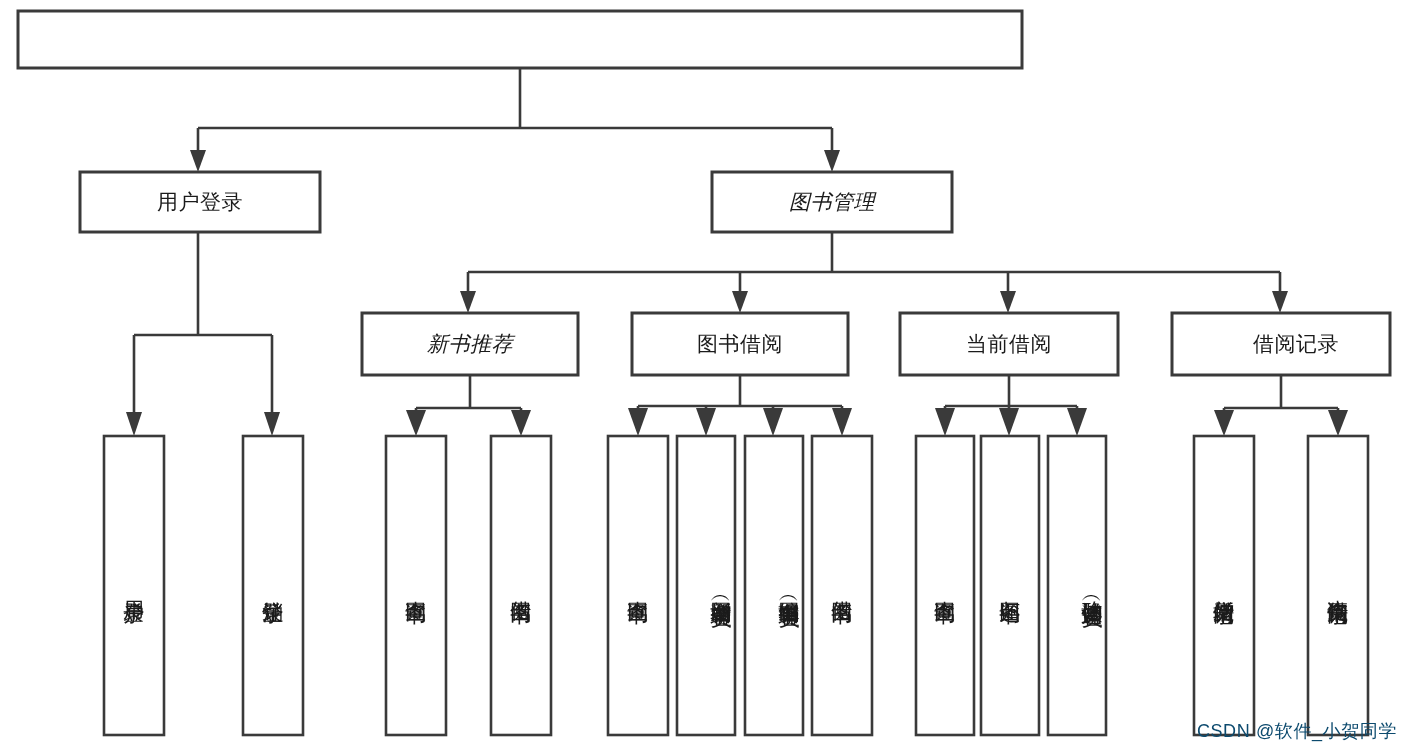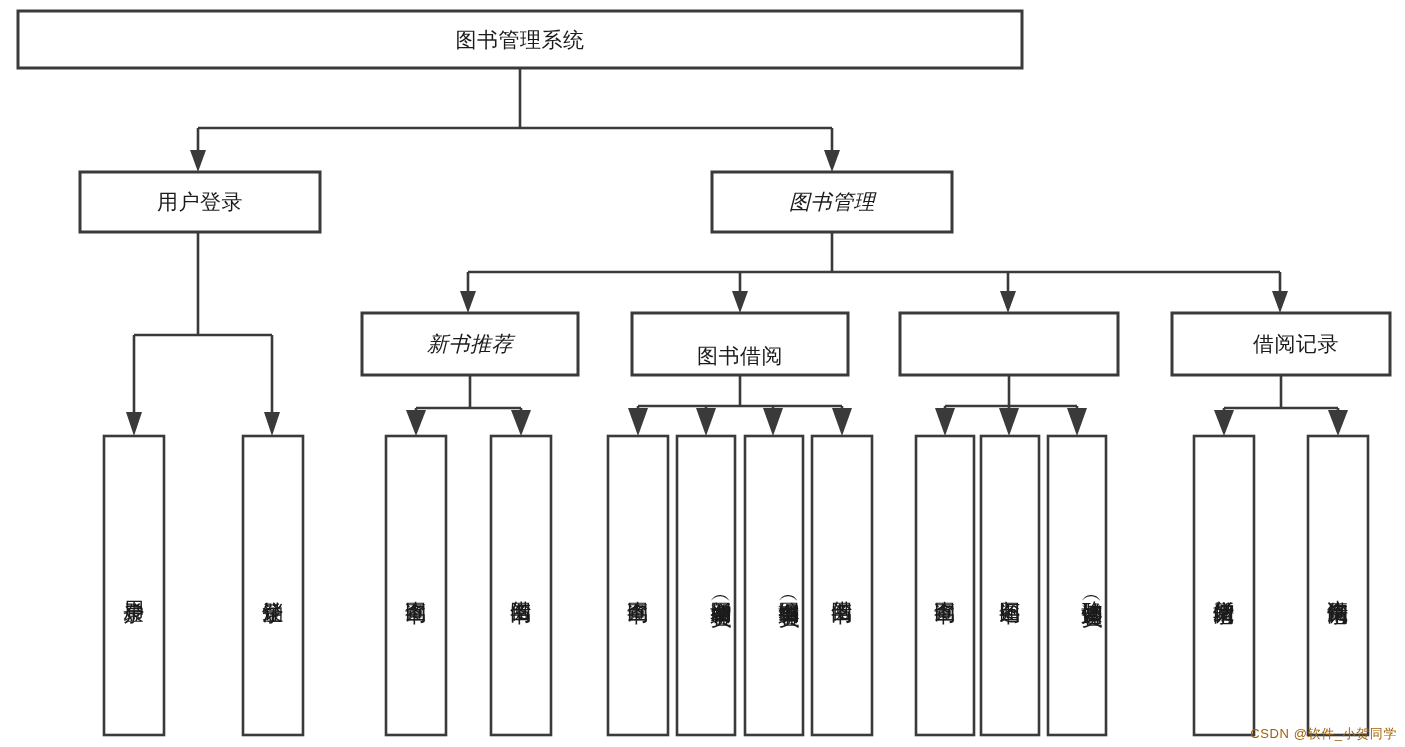--- a/index.html
+++ b/index.html
@@ -67,22 +67,22 @@
     letter-spacing: 1px;
     writing-mode: vertical-rl;
     text-orientation: upright;
     white-space: nowrap;
     pointer-events: none;
   }
   .watermark {
     position: absolute;
     right: 8px;
     bottom: 4px;
-    font-size: 13px;
-    color: #a16207;
+    font-size: 18px;
+    color: #0c4a6e;
     letter-spacing: 0.6px;
     white-space: nowrap;
     pointer-events: none;
   }
 </style>
 </head>
 <body>
 
 <div id="diagram-root">
 
@@ -169,27 +169,27 @@
     <rect class="node-box thin" x="812" y="436" width="60" height="299"></rect>
 
     <rect class="node-box thin" x="916" y="436" width="58" height="299"></rect>
     <rect class="node-box thin" x="981" y="436" width="58" height="299"></rect>
     <rect class="node-box thin" x="1048" y="436" width="58" height="299"></rect>
 
     <rect class="node-box thin" x="1194" y="436" width="60" height="299"></rect>
     <rect class="node-box thin" x="1308" y="436" width="60" height="299"></rect>
   </svg>
 
-  <div class="node-label-h" style="left:18px; top:11px; width:1004px; height:57px;">图书管理系统</div>
 
   <div class="node-label-h" style="left:80px; top:172px; width:240px; height:60px;">用户登录</div>
   <div class="node-label-h" style="left:712px; top:172px; width:240px; height:60px;font-style:italic;">图书管理</div>
 
   <div class="node-label-h" style="left:362px; top:313px; width:216px; height:62px;font-style:italic;">新书推荐</div>
-  <div class="node-label-h" style="left:632px; top:313px; width:216px; height:62px;margin-top:12px;">图书借阅</div>
+  <div class="node-label-h" style="left:632px; top:313px; width:216px; height:62px;">图书借阅</div>
+  <div class="node-label-h" style="left:900px; top:313px; width:218px; height:62px;">当前借阅</div>
   <div class="node-label-h" style="left:1172px; top:313px; width:248px; height:62px;">借阅记录</div>
 
   <div class="node-label-v" style="left:104px; top:436px; width:60px; height:299px;">用户登录</div>
   <div class="node-label-v" style="left:243px; top:436px; width:60px; height:299px;">注销登录</div>
 
   <div class="node-label-v" style="left:386px; top:436px; width:60px; height:299px;">查询图书</div>
   <div class="node-label-v" style="left:491px; top:436px; width:60px; height:299px;">借阅图书</div>
 
   <div class="node-label-v" style="left:608px; top:436px; width:60px; height:299px;">查询图书</div>
   <div class="node-label-v" style="left:677px; top:436px; width:58px; height:299px; align-items:flex-start; padding-top:6px; box-sizing:border-box;">新增图书（管理员）</div>

